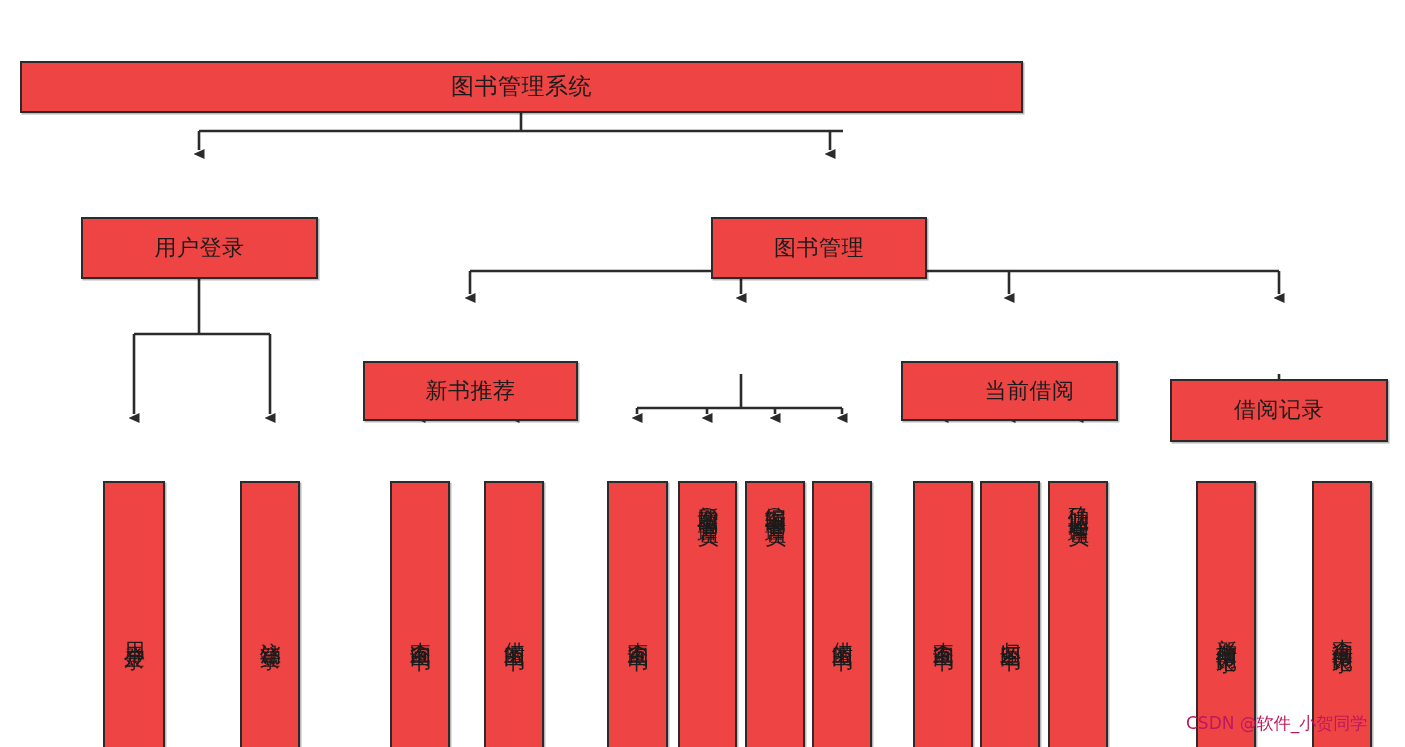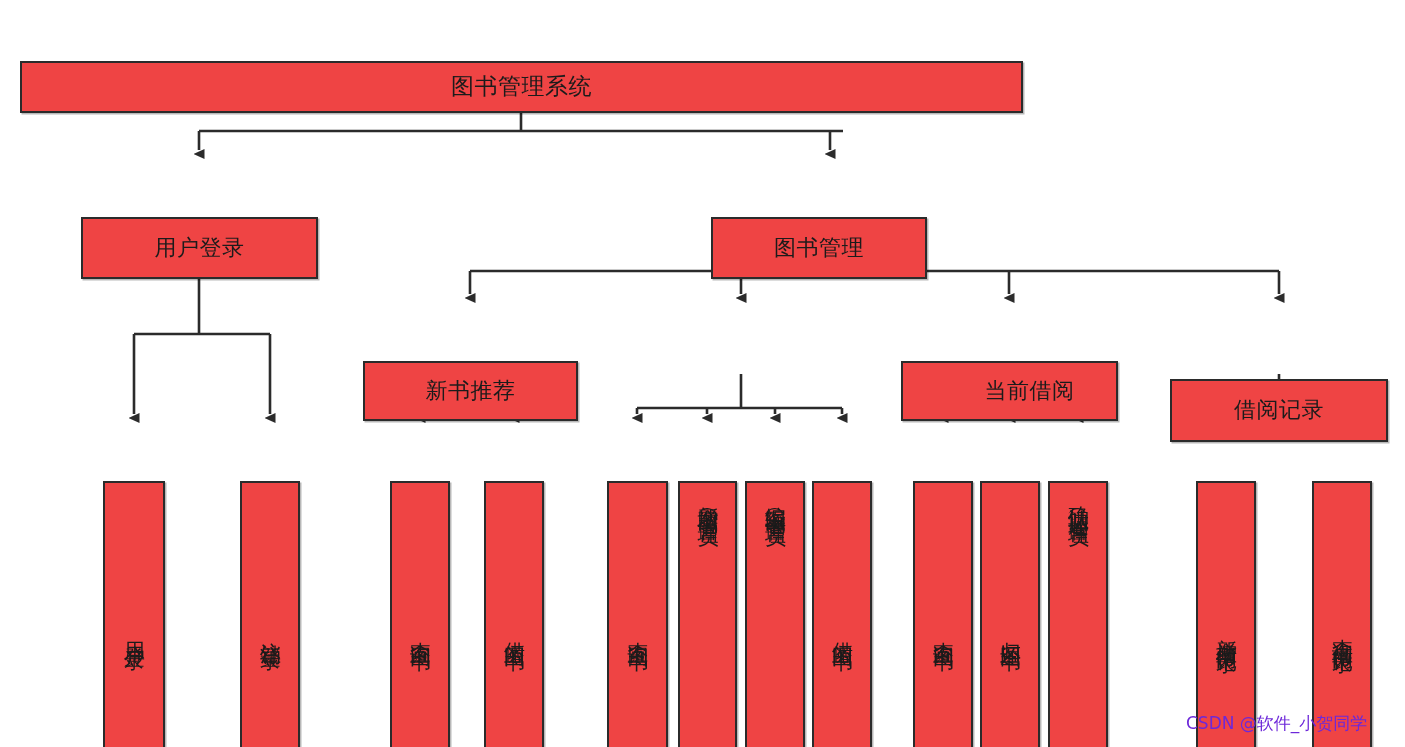--- a/index.html
+++ b/index.html
@@ -58,21 +58,21 @@
   }
   .node.leaf.mid {
     align-items: center;
     padding-top: 0;
   }
   .watermark {
     position: absolute;
     left: 1186px;
     top: 712px;
     font-size: 17px;
-    color: #6d28d9;
+    color: #be185d;
     white-space: nowrap;
     font-family: "DejaVu Sans", "Liberation Sans", sans-serif;
   }
 </style>
 </head>
 <body>
 
 <div id="canvas">
 
   <svg id="edges" viewBox="0 0 1405 747" xmlns="http://www.w3.org/2000/svg">

